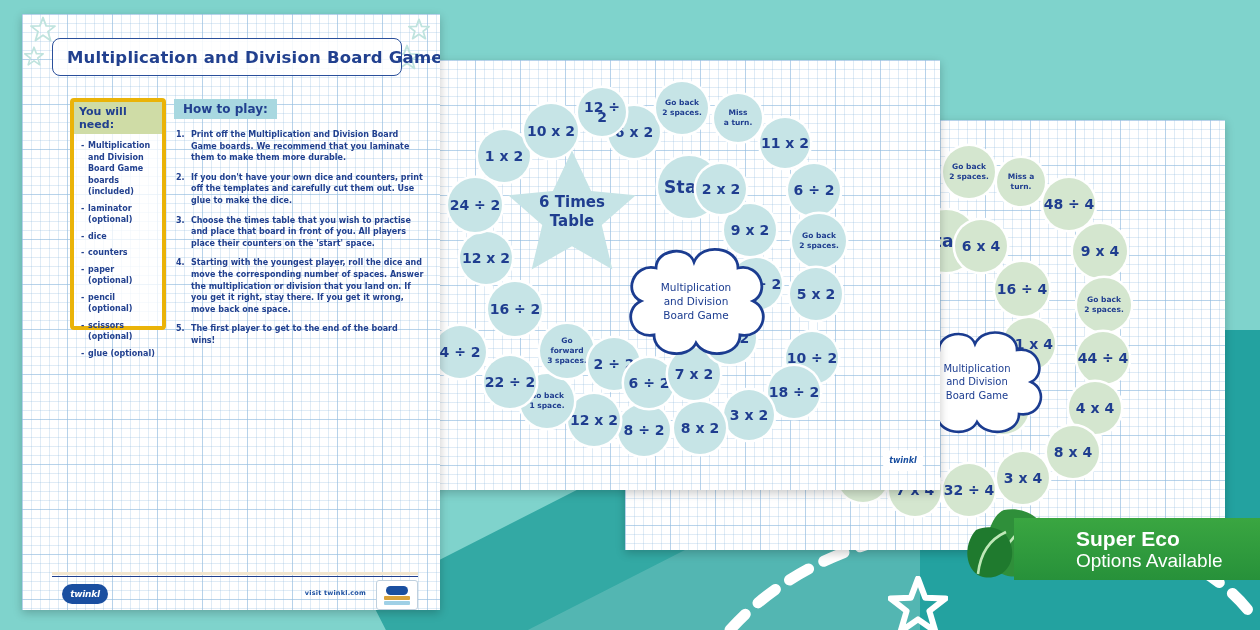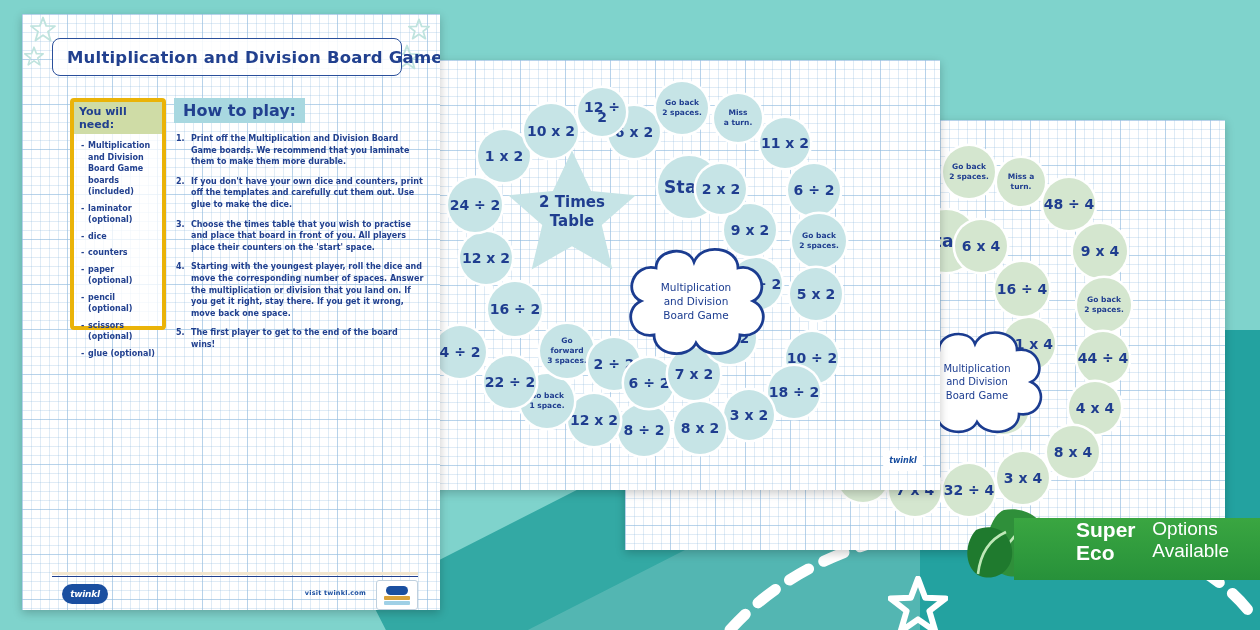--- a/index.html
+++ b/index.html
@@ -80,21 +80,21 @@
   }
   #need-panel .panel-head{background:#cfdca6;width:100%;box-sizing:border-box;font-size:11px;padding:3px 5px;}
   .need-list{list-style:none;margin:6px 0 0 0;padding:0 5px 0 7px;}
   .need-list li{
     font-size:8px;line-height:11.5px;color:#21408f;margin-bottom:5px;
     position:relative;padding-left:7px;font-weight:bold;
   }
   .need-list li:before{content:"-";position:absolute;left:0;top:0;}
 
   #play-panel{left:152px;top:84px;width:250px;}
-  #play-panel .panel-head{background:#a8d8e0;font-size:16px;padding:3px 9px;}
+  #play-panel .panel-head{background:#a8d8e0;font-size:12px;padding:3px 9px;}
   .play-list{list-style:none;margin:10px 0 0 0;padding:0;counter-reset:step;}
   .play-list li{
     font-size:8px;line-height:11.6px;color:#21408f;margin-bottom:8px;
     position:relative;padding-left:17px;font-weight:bold;
   }
   .play-list li:before{
     counter-increment:step;content:counter(step) ".";
     position:absolute;left:2px;top:0;
   }
 
@@ -157,21 +157,21 @@
     position:absolute;width:38px;height:17px;background:#fff;border-radius:9px;
     display:flex;align-items:center;justify-content:center;
     box-shadow:0 0 0 2px #fff;
   }
   .board-twinkl span{color:#1a4fa0;font-size:8px;font-weight:bold;font-style:italic;}
 
   
   #eco-badge{
     position:absolute;left:1014px;top:518px;width:246px;height:62px;
     background:linear-gradient(180deg,#3aa641 0%,#27913a 100%);
-    display:flex;flex-direction:row;justify-content:center;
+    display:flex;flex-direction:column;justify-content:center;
     padding-left:62px;box-sizing:border-box;
     font-family:"Liberation Sans",sans-serif;color:#fff;
   }
   #eco-badge .eco-t1{font-size:21px;font-weight:bold;line-height:23px;}
   #eco-badge .eco-t2{font-size:19px;line-height:22px;}
   .eco-leaves{position:absolute;left:960px;top:500px;width:92px;height:86px;}
 </style>
 </head>
 <body>
 
@@ -387,21 +387,21 @@
         </div>
         <div class="space op" style="left: 356px; top: 104px; width: 50px; height: 50px; flex-direction: column;">
           <span style="display: block;">2 x 2</span>
         </div>
       </div>
 
     <svg class="star-outline" style="left:164px;top:86px;" width="136" height="128" viewBox="0 0 128 120">
       <path d="M64 4 L82 42 L124 46 L92 74 L102 116 L64 94 L26 116 L36 74 L4 46 L46 42 Z" fill="#c6e4e6"></path>
     </svg>
     <div class="star-label" style="left:164px;top:104px;width:136px;height:96px;flex-direction:column;">
-      <span>2 Times</span>
+      <span>6 Times</span>
       <span>Table</span>
     </div>
 
     <div class="cloud-label" style="left:268px;top:176px;width:176px;height:130px;">
       <svg class="cloud-svg" viewBox="0 0 176 130">
         <path d="M48 32 C48 13, 80 9, 86 26 C94 6, 130 11, 130 32 C153 27, 162 57, 145 65
                  C164 74, 155 103, 132 99 C132 120, 98 124, 88 107 C80 124, 46 120, 46 99
                  C23 103, 14 74, 33 65 C15 57, 25 27, 48 32 Z" fill="#ffffff" stroke="#1b3c90" stroke-width="2.8"></path>
       </svg>
       <div class="cl-txt" style="display:flex;flex-direction:column;">

